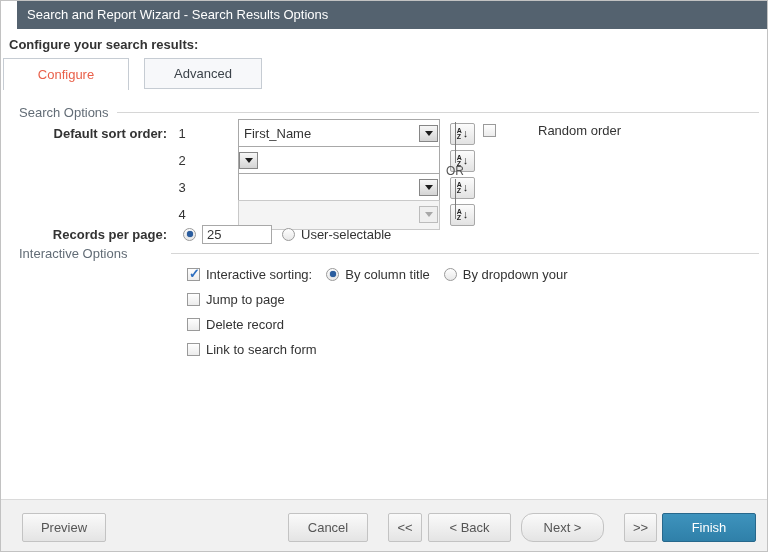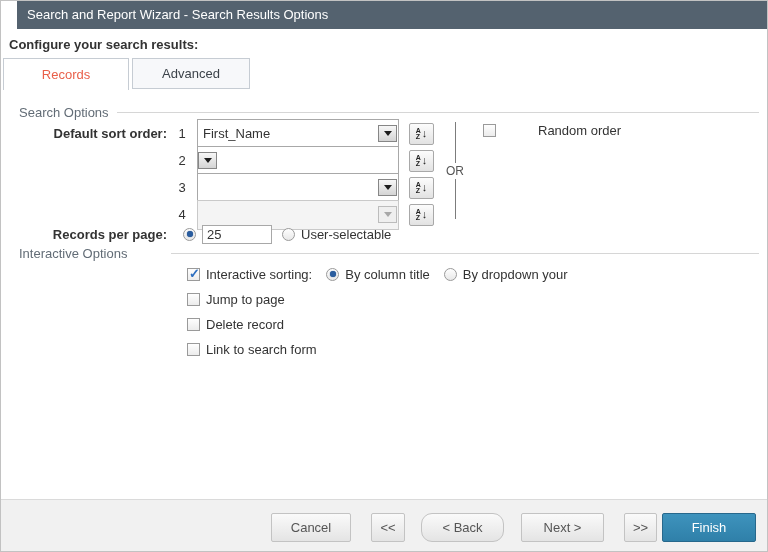--- a/index.html
+++ b/index.html
@@ -12,36 +12,36 @@
   .titlebar { position:absolute; left:16px; top:0; width:100%; height:28px;
     background:#54626f; color:#fff; font-size:13px; line-height:28px; padding-left:10px; }
 
   
   .config-header { position:absolute; left:8px; top:36px; font-size:13px; font-weight:bold; color:#333; }
 
   
   .tab { position:absolute; top:57px; font-size:13px; display:flex; align-items:center; justify-content:center; cursor:default; }
   .tab-standard { left:2px; width:126px; height:32px; background:#fff;
     border:1px solid #c6ccd3; border-bottom:none; color:#e9604a; }
-  .tab-advanced { left:131px; width:118px; height:31px; background:#f7f8fa;
+  .tab-advanced { left:143px; width:118px; height:31px; background:#f7f8fa;
     border:1px solid #c6ccd3; color:#3c434a; }
 
   
   .section-label { position:absolute; left:18px; width:740px; height:15px;
     display:flex; align-items:center; color:#626c76; font-size:13px; }
   .section-label .hline { flex:1; height:1px; background:#d6d6d6; margin-left:8px; }
   .sec-display { top:104px; }
   .sec-interactive { top:245px;gap:36px; }
 
   
   .sort-row { position:absolute; left:0; display:flex; align-items:center; height:21px; }
   .srt-label { width:166px; text-align:right; font-weight:bold; font-size:13px; color:#333; }
   .srt-num { width:30px; text-align:center; font-size:13px; color:#333; }
   .combo { width:202px; height:30px; border:1px solid #a8a8a8; background:#fff;
-    display:flex; align-items:center; }
+    display:flex; align-items:center;margin-left:41px; }
   .combo-value { flex:1; font-size:13px; color:#333; padding-left:5px; white-space:nowrap; overflow:hidden; }
   .combo-arrow { width:19px; height:17px; margin-right:1px; border:1px solid #868686;
     background:linear-gradient(#f7f7f7,#d4d4d4); display:flex; align-items:center; justify-content:center; }
   .tri { width:0; height:0; border-left:4px solid transparent; border-right:4px solid transparent;
     border-top:5px solid #1c1c1c; }
   .combo.disabled { background:#f4f4f4; border-color:#c9c9c9; }
   .combo.disabled .combo-arrow { border-color:#bcbcbc; background:#efefef; }
   .combo.disabled .tri { border-top-color:#a8a8a8; }
   .sort-btn { width:25px; height:22px; margin-left:10px; border:1px solid #a8a8a8; border-radius:2px;
     background:linear-gradient(#fcfcfc,#e2e2e2); display:flex; align-items:center; justify-content:center; gap:1px; }
@@ -77,35 +77,35 @@
 
   
   .footer { position:absolute; left:0; top:498px; width:100%; height:53px;
     background:#f1f1f1; border-top:1px solid #dadada; }
   .btn { height:29px; border:1px solid #c3c3c3; border-radius:2px;
     background:linear-gradient(#fafafa,#e4e4e4); color:#555; font-size:13px;
     display:flex; align-items:center; justify-content:center; cursor:default; }
   .btn-preview { position:absolute; left:21px; top:13px; width:84px; }
   .btn-group { position:absolute; right:11px; top:13px; display:flex; }
   .w-cancel { width:80px; } .w-sm { width:34px; } .w-md { width:83px; }
-  .btn-first { margin-left:20px; } .btn-back { margin-left:16px;border-radius:11px; }
-  .btn-next { margin-left:17px; } .btn-last { margin-left:20px; width:33px; }
+  .btn-first { margin-left:20px; } .btn-back { margin-left:6px; }
+  .btn-next { margin-left:10px;border-radius:12px; } .btn-last { margin-left:20px; width:33px; }
   .btn-finish { margin-left:5px; width:94px; background:linear-gradient(#3e93bd,#2f80a9);
     border:1px solid #27688c; color:#fff; }
 </style>
 </head>
 <body>
 
 <div class="dialog">
 
   <div class="titlebar">Search and Report Wizard - Search Results Options</div>
 
   <div class="config-header">Configure your search results:</div>
 
-  <div class="tab tab-standard">Records</div>
+  <div class="tab tab-standard">Configure</div>
   <div class="tab tab-advanced">Advanced</div>
 
   <div class="section-label sec-display">
     <span>Search Options</span>
     <div class="hline"></div>
   </div>
 
   <div class="sort-row" style="top:122px;">
     <div class="srt-label">Default sort order:</div>
     <div class="srt-num">1</div>
@@ -225,20 +225,21 @@
     <span class="cb"></span>
     <span class="opt-label">Delete record</span>
   </div>
 
   <div class="int-row" style="top:340px;">
     <span class="cb"></span>
     <span class="opt-label">Link to search form</span>
   </div>
 
   <div class="footer">
+    <div class="btn btn-preview">Preview</div>
     <div class="btn-group">
       <div class="btn w-cancel">Cancel</div>
       <div class="btn w-sm btn-first">&lt;&lt;</div>
       <div class="btn w-md btn-back">&lt; Back</div>
       <div class="btn w-md btn-next">Next &gt;</div>
       <div class="btn btn-last">&gt;&gt;</div>
       <div class="btn btn-finish">Finish</div>
     </div>
   </div>
 

